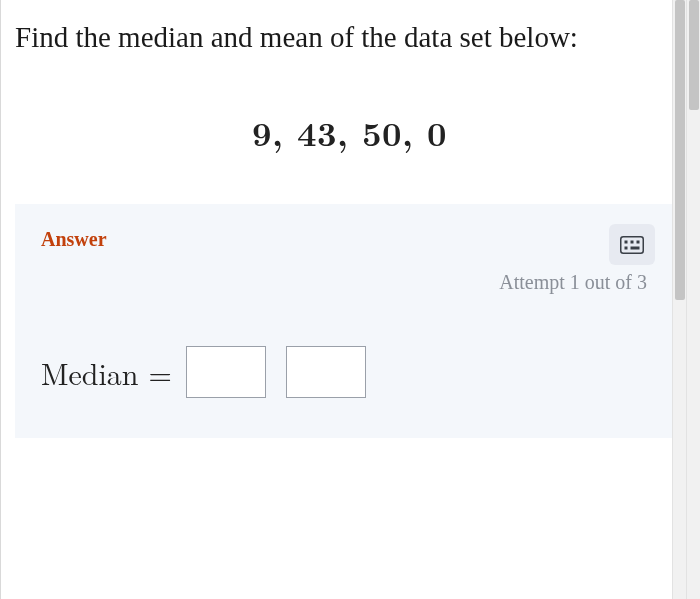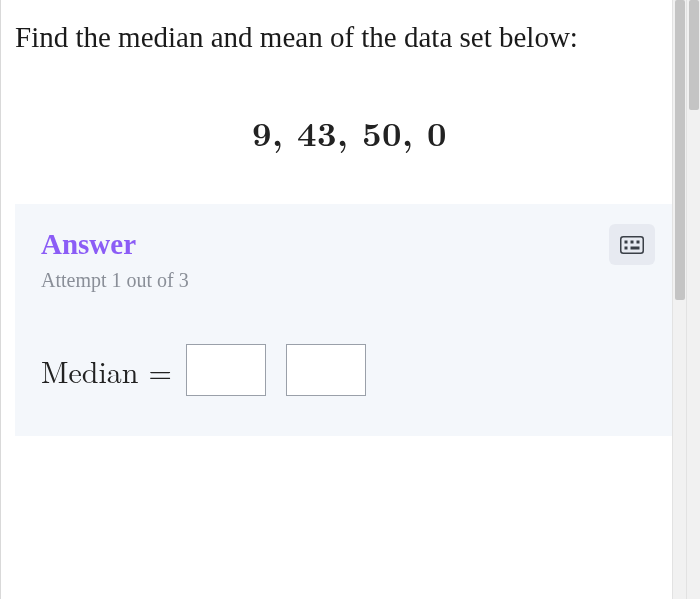--- a/index.html
+++ b/index.html
@@ -41,29 +41,30 @@
   }
   .answer-block {
     margin: 0 14px;
     background: #f4f7fb;
     padding: 24px 26px 40px 26px;
     position: relative;
   }
   .answer-heading {
     font-family: Georgia, serif;
     font-weight: bold;
-    font-size: 29px;
-    color: #8b5cf6;
-    margin-bottom: 8px;
+    font-size: 20px;
+    color: #c2410c;
+    margin-bottom: 20px;
   }
   .attempt {
     font-family: Georgia, serif;
     font-size: 20px;
     color: #8a8f98;
     margin-bottom: 52px;
+    text-align: right;
   }
   .keypad-btn {
     position: absolute;
     right: 18px;
     top: 20px;
     width: 46px;
     height: 41px;
     background: #e7eaf1;
     border-radius: 6px;
     display: flex;

